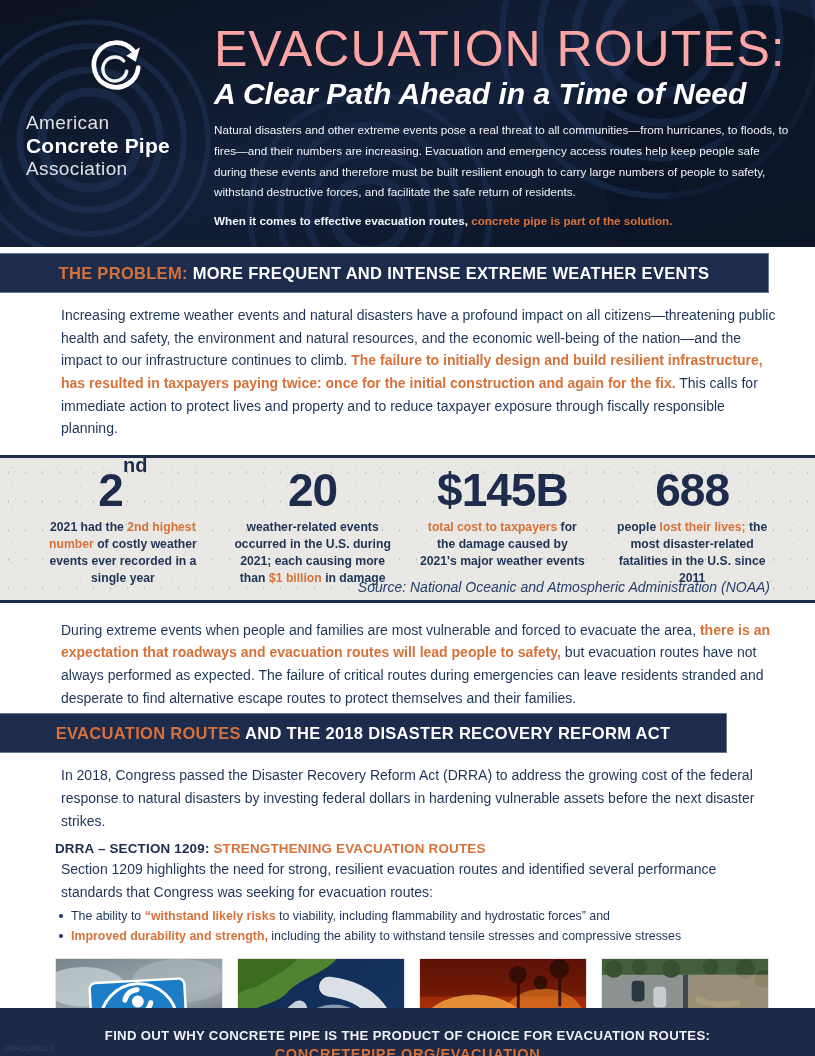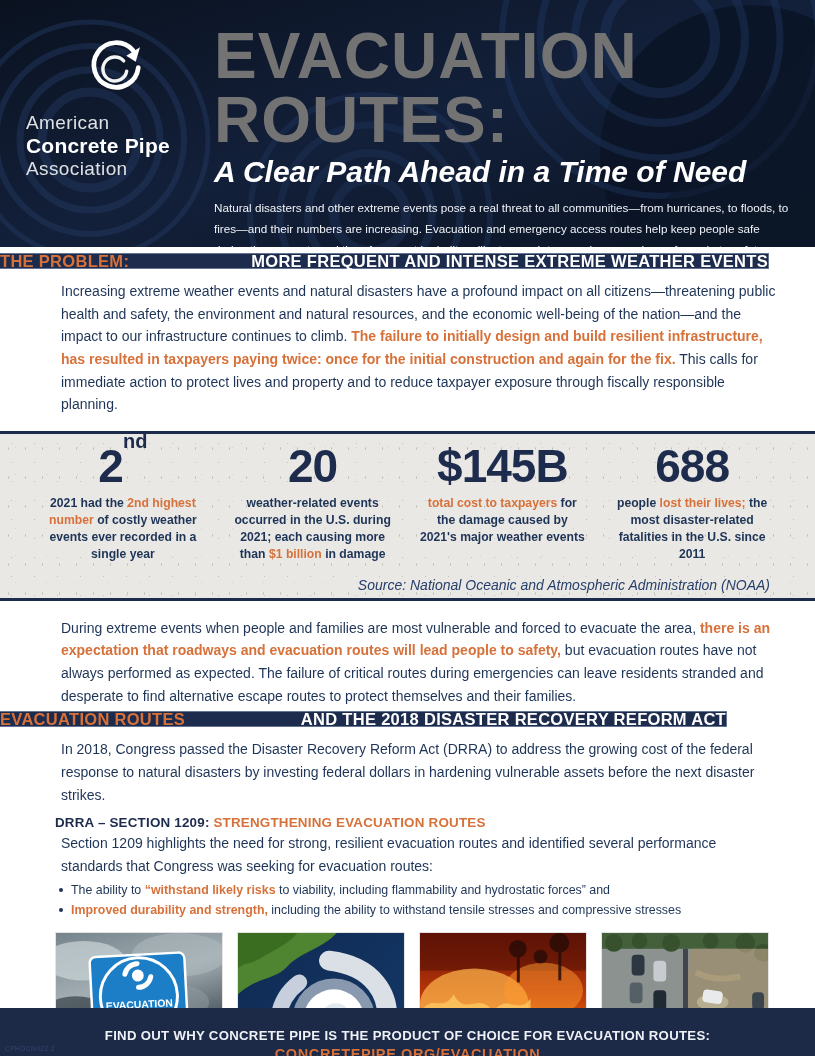--- a/index.html
+++ b/index.html
@@ -8,47 +8,47 @@
   .page { position:relative; width:815px; height:1056px; background:#ffffff; overflow:hidden; }
 
   
   .hero { position:relative; width:815px; height:247px; background:#0b1322; overflow:hidden; }
   .hero-bg { position:absolute; left:0; top:0; width:815px; height:247px; display:block; }
   .logo { position:absolute; left:26px; top:30px; width:180px; text-align:left; z-index:2; }
   .logo-icon { width:60px; height:60px; margin:6px auto 16px; display:block; }
   .logo-line1, .logo-line3 { font-size:19px; color:#dde1e5; letter-spacing:.4px; }
   .logo-line2 { font-size:21px; font-weight:700; color:#ffffff; letter-spacing:.2px; }
   .hero-content { position:absolute; left:214px; top:24px; width:590px; z-index:2; }
-  .hero-title { font-size:64px; line-height:1.0; font-weight:700; letter-spacing:1px; color:#737373; }
+  .hero-title { font-size:50px; line-height:1.0; font-weight:400; letter-spacing:1px; color:#fca5a5; }
   .hero-subtitle { font-size:30px; line-height:1.1; font-weight:700; font-style:italic; color:#ffffff; margin-top:3px; }
   .hero-intro { margin-top:10px; width:580px; font-size:11.7px; line-height:1.78; color:#f0f3f8; font-weight:400; }
   .hero-cta { margin-top:9px; font-size:11.7px; line-height:1.6; color:#f0f3f8; font-weight:700; }
   .hl-orange { color:#d7713a; }
 
   
-  .section-bar { background:#1d2b4d; height:16px; display:flex; align-items:center; justify-content:space-between;
+  .section-bar { background:#1d2b4d; height:40px; display:flex; align-items:center; justify-content:center;
                  color:#fff; font-weight:700; font-size:16.5px; letter-spacing:.3px; white-space:pre;
                  border:1px solid rgba(160,176,204,.55); border-left:none; }
   .bar1 { width:769px; margin-top:6px; }
   .bar2 { width:727px; margin-top:4px; }
 
   
   .para { width:717px; margin:11px 0 0 61px; font-size:14px; line-height:1.62; color:#1e3457; }
   .para .hl-orange { font-weight:700; }
 
   
   .stats { position:relative; margin-top:15px; width:815px;
            border-top:3px solid #1d2b4d; border-bottom:3px solid #1d2b4d;
            background-color:#eae8e4;
            background-image:
              radial-gradient(#c7c3bc 0.7px, transparent 0.9px),
              radial-gradient(#d8d4cd 0.6px, transparent 0.8px),
              radial-gradient(#bfbbb3 0.5px, transparent 0.7px);
            background-size:23px 19px, 31px 27px, 17px 29px;
-           display:flex; padding:8px 28px 35px; }
+           display:flex; padding:8px 28px 13px; }
   .stat { flex:1; text-align:center; padding:0 10px; }
   .stat-value { font-size:46px; font-weight:800; color:#1d2b4d; letter-spacing:-1px; line-height:1.05; }
   .stat-value sup { font-size:20px; font-weight:800; position:relative; top:-18px; letter-spacing:0; }
   .stat-desc { margin-top:5px; font-size:12.2px; font-weight:700; line-height:1.38; color:#1e3457; }
   .stat-desc .hl-orange { font-weight:700; }
   .stats-source { position:absolute; right:45px; bottom:5px; font-size:14px; font-style:italic; color:#27406b; }
 
   
   .drra-head { margin:10px 0 0 55px; font-size:13.4px; font-weight:700; color:#1d2b4d; letter-spacing:.2px; }
   .bullets { width:717px; margin:2px 0 0 58px; list-style:none; }

